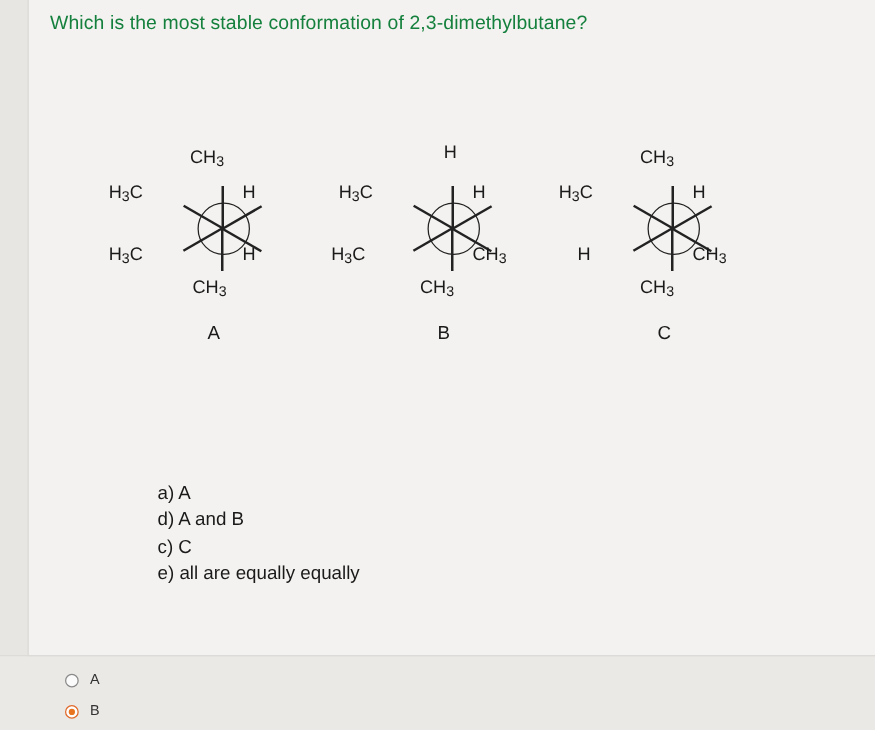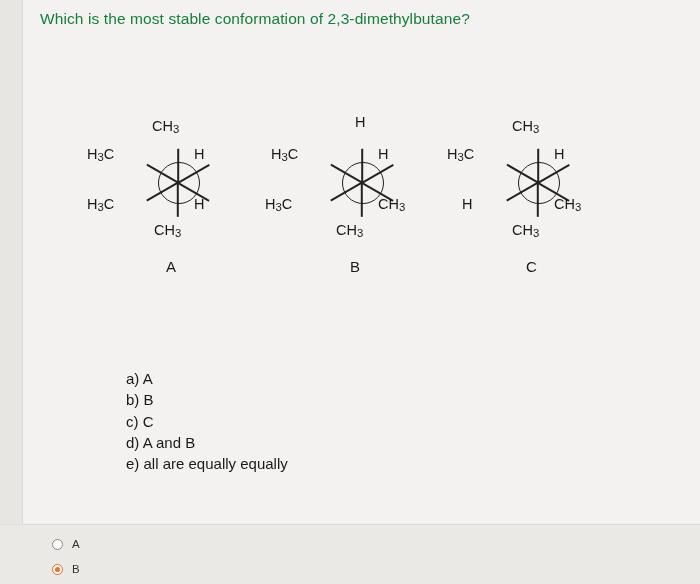--- a/index.html
+++ b/index.html
@@ -78,21 +78,21 @@
   .letter {
     position: absolute;
     font-size: 15px;
     color: #1a1a1a;
   }
 
   
   .answers {
     position: absolute;
     left: 126px;
-    top: 368px;
+    top: 384px;
     font-size: 15px;
     line-height: 1.42;
     color: #1a1a1a;
   }
   .answers div { white-space: nowrap; }
 
   
   .bottom-panel {
     position: absolute;
     left: 0;
@@ -205,23 +205,22 @@
     <div class="lbl" style="left:9px;  top:36px;">H<span class="sub">3</span>C</div>
     <div class="lbl" style="left:116px; top:36px;">H</div>
     <div class="lbl" style="left:24px; top:86px;">H</div>
     <div class="lbl" style="left:116px; top:86px;">CH<span class="sub">3</span></div>
     <div class="lbl" style="left:74px; top:112px;">CH<span class="sub">3</span></div>
     <div class="letter" style="left:88px; top:148px;">C</div>
   </div>
 
   <div class="answers">
     <div>a) A</div>
-    <div>b) B</div>
+    <div>d) A and B</div>
     <div>c) C</div>
-    <div>d) A and B</div>
     <div>e) all are equally equally</div>
   </div>
 
   <div class="bottom-panel"></div>
   <div class="panel-divider"></div>
 
   <div class="radio-row r1">
     <span class="radio"></span>
     <span class="radio-label">A</span>
   </div>

